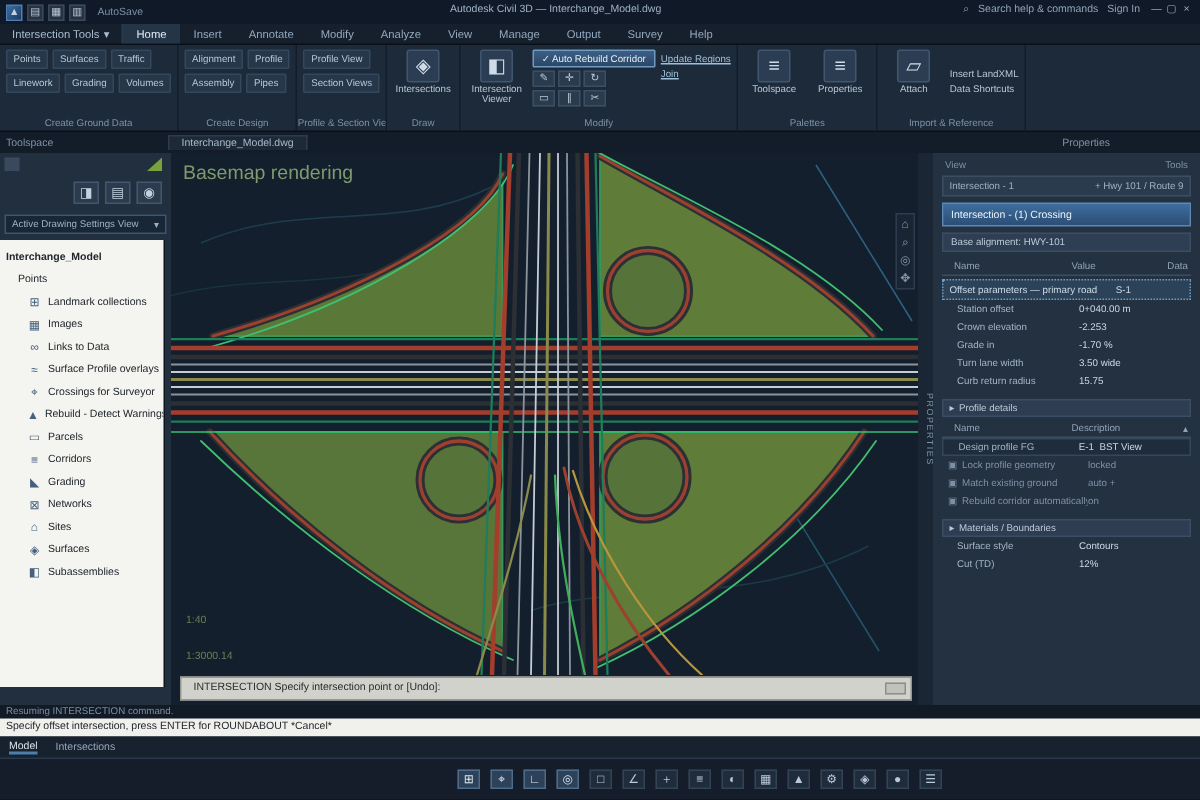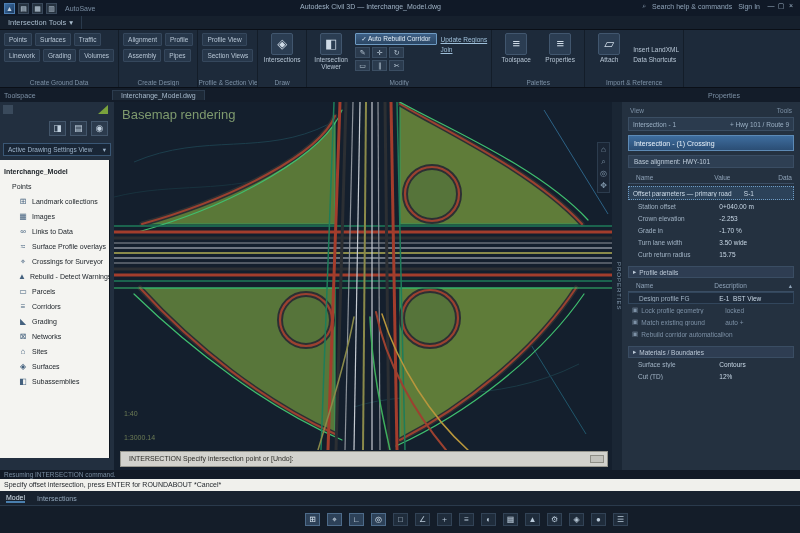--- a/index.html
+++ b/index.html
@@ -171,20 +171,32 @@
         <span>—</span><span>▢</span><span>×</span>
       </span>
     </div>
   </div>
 
   <div class="tabrow">
     <span class="wsdrop">
       <span>Intersection Tools</span>
         <span>▾</span>
     </span>
+    <span id="ribbon-tabs" style="display:flex;height:100%">
+        <span class="rtab active">Home</span>
+        <span class="rtab">Insert</span>
+        <span class="rtab">Annotate</span>
+        <span class="rtab">Modify</span>
+        <span class="rtab">Analyze</span>
+        <span class="rtab">View</span>
+        <span class="rtab">Manage</span>
+        <span class="rtab">Output</span>
+        <span class="rtab">Survey</span>
+        <span class="rtab">Help</span>
+      </span>
   </div>
 
   <div class="ribbon" id="ribbon-groups">
       <div class="rgroup">
         <div class="sgrid">
           <div class="srow">
             <span class="sbtn">Points</span>
             <span class="sbtn">Surfaces</span>
             <span class="sbtn">Traffic</span>
           </div>

